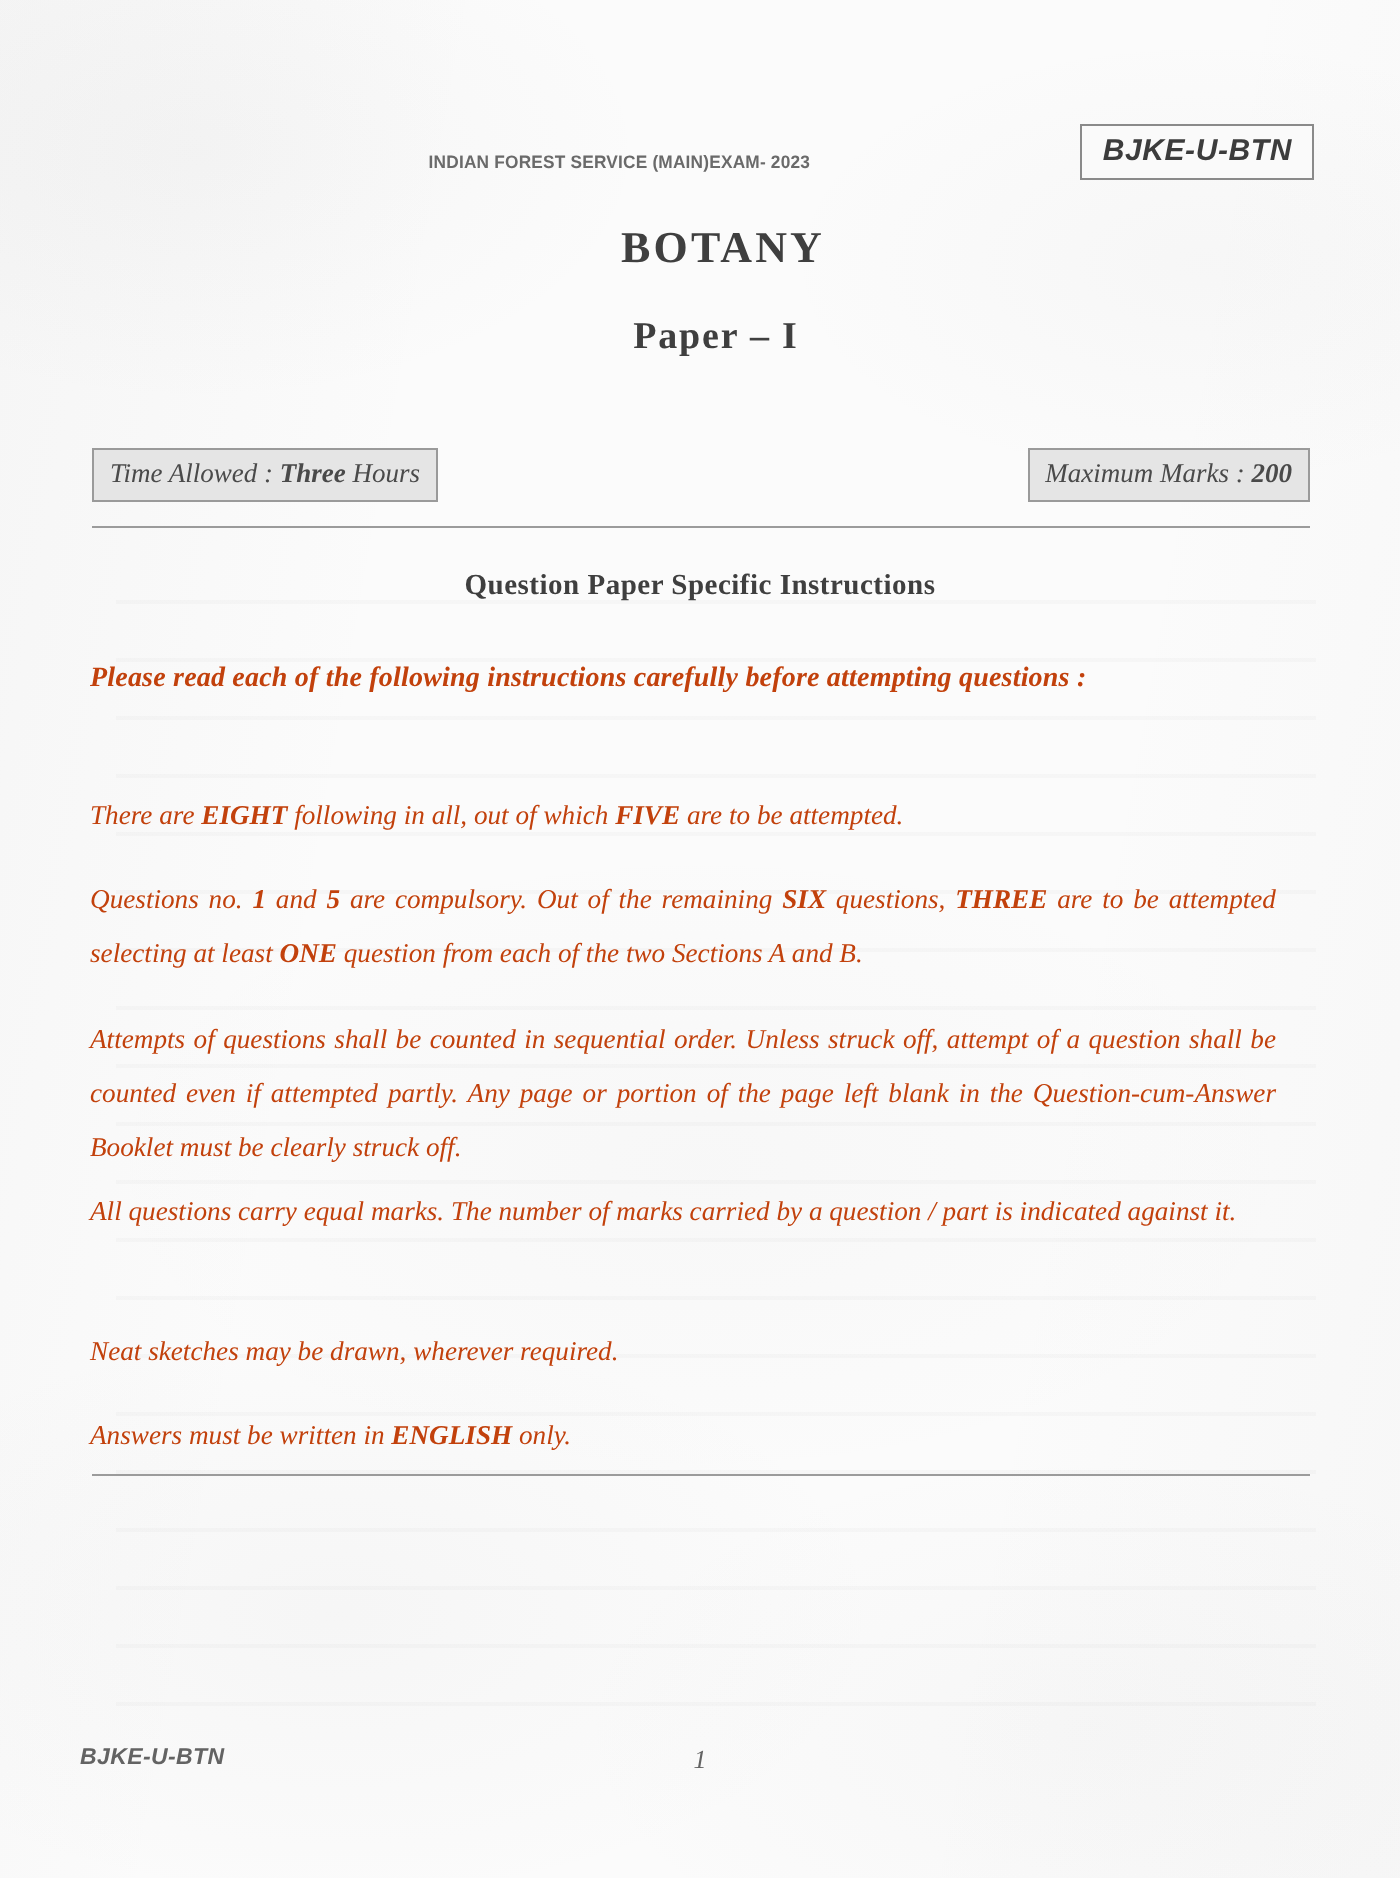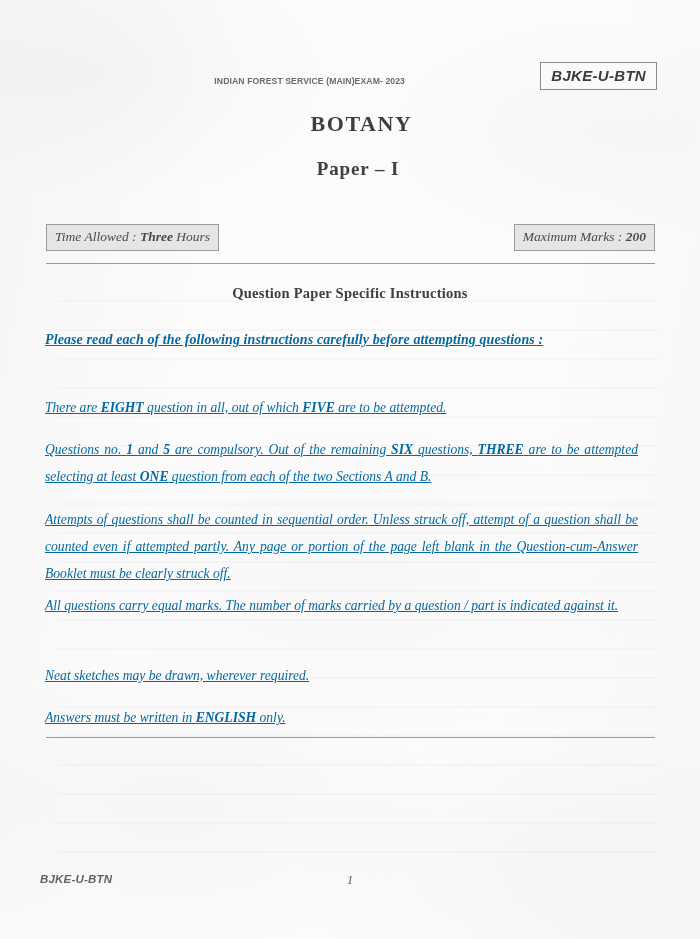--- a/index.html
+++ b/index.html
@@ -149,22 +149,21 @@
     color: #3f3f3f;
   }
 
   .instr {
     position: absolute;
     left: 45px;
     right: 62px;
     font-style: italic;
     font-size: 13.6px;
     line-height: 27px;
-    color: #0369a1;
-    text-decoration: underline;
+    color: #c2410c;
   }
   .instr b { font-weight: bold; font-style: italic; }
   .lead {
     text-align: justify;
     font-weight: bold;
     font-size: 14px;
     letter-spacing: .1px;
   }
   .just { text-align: justify; }
 
@@ -220,21 +219,21 @@
     <div class="meta-box" id="time-box"><span>Time Allowed : </span><b>Three</b><span> Hours</span></div>
 
     <div class="meta-box" id="marks-box"><span>Maximum Marks : </span><b>200</b></div>
 
     <div class="rule" id="rule-top"></div>
 
     <div class="instructions-heading">Question Paper Specific Instructions</div>
 
     <div class="instr lead" id="instr-lead">Please read each of the following instructions carefully before attempting questions :</div>
 
-    <div class="instr just" id="instr-1"><span>There are </span><b>EIGHT</b><span> question in all, out of which </span><b>FIVE</b><span> are to be attempted.</span></div>
+    <div class="instr just" id="instr-1"><span>There are </span><b>EIGHT</b><span> following in all, out of which </span><b>FIVE</b><span> are to be attempted.</span></div>
     <div class="instr just" id="instr-2"><span>Questions no. </span><b>1</b><span> and </span><b>5</b><span> are compulsory. Out of the remaining </span><b>SIX</b><span> questions, </span><b>THREE</b><span> are to be attempted selecting at least </span><b>ONE</b><span> question from each of the two Sections A and B.</span></div>
     <div class="instr just" id="instr-3"><span>Attempts of questions shall be counted in sequential order. Unless struck off, attempt of a question shall be counted even if attempted partly. Any page or portion of the page left blank in the Question-cum-Answer Booklet must be clearly struck off.</span></div>
     <div class="instr just" id="instr-4"><span>All questions carry equal marks. The number of marks carried by a question / part is indicated against it.</span></div>
     <div class="instr just" id="instr-5"><span>Neat sketches may be drawn, wherever required.</span></div>
     <div class="instr just" id="instr-6"><span>Answers must be written in </span><b>ENGLISH</b><span> only.</span></div>
 
     <div class="rule" id="rule-bottom"></div>
 
     <div class="footer-code">BJKE-U-BTN</div>
     <div class="footer-page">1</div>

